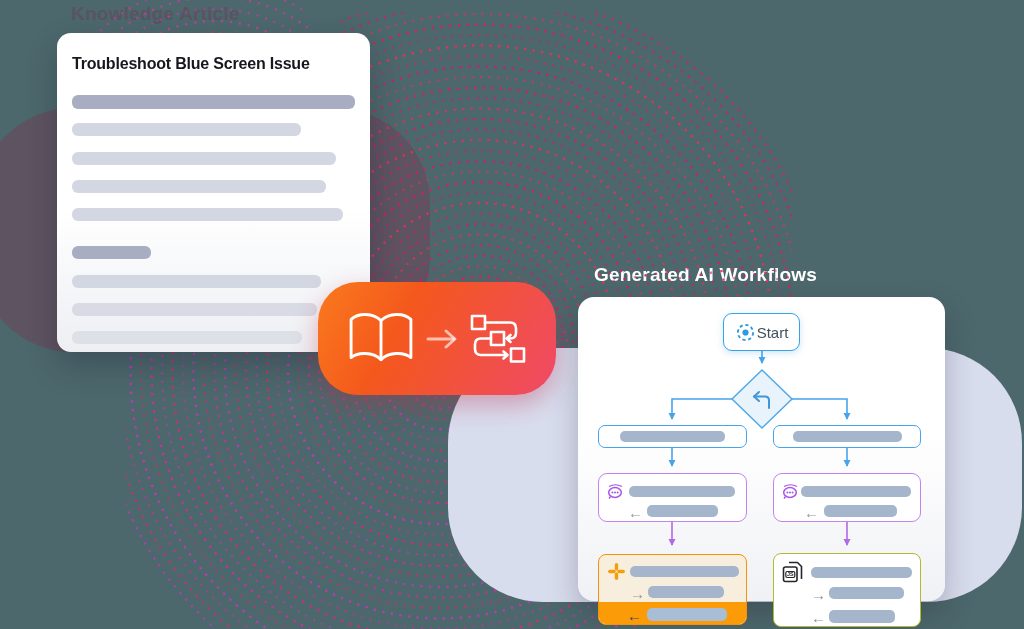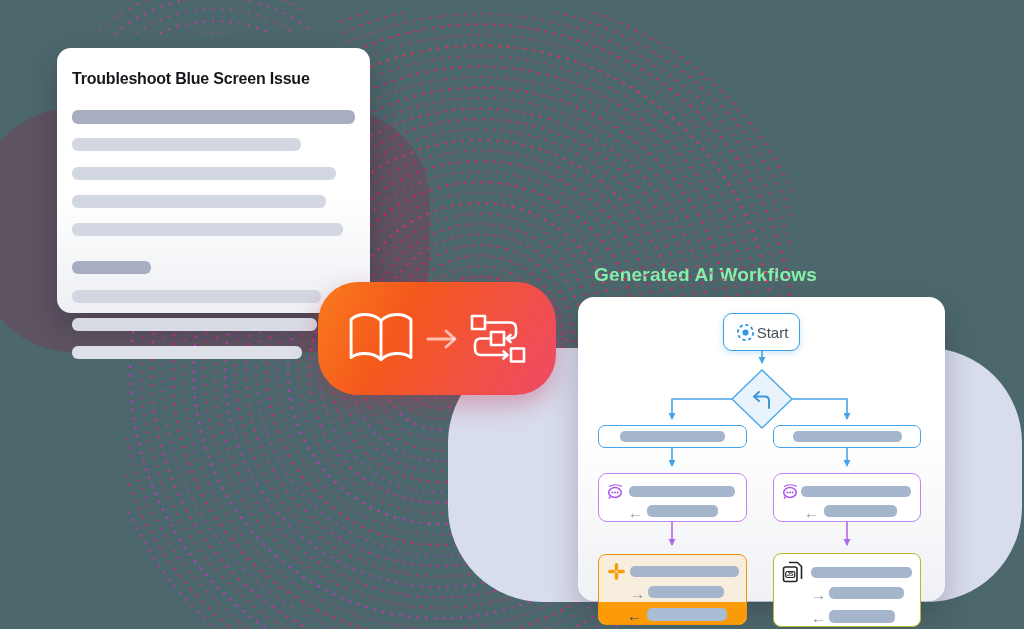--- a/index.html
+++ b/index.html
@@ -5,25 +5,25 @@
   html,body{margin:0;padding:0;background:#4c686c;}
   .stage{position:relative;width:1024px;height:629px;overflow:hidden;
          font-family:"Liberation Sans","DejaVu Sans",sans-serif;background:#4c686c;}
   .abs{position:absolute;}
   
   .blob-dark{left:-22px;top:108px;width:452px;height:244px;border-radius:95px;background:#5d5361;z-index:1;}
   .blob-lav{left:448px;top:348px;width:574px;height:254px;border-radius:95px;background:#d8ddee;z-index:4;}
   
   .sec-label{font-size:19px;font-weight:bold;letter-spacing:.2px;z-index:2;}
   .lbl-ka{left:71px;top:3px;color:#5a5362;}
-  .lbl-wf{left:594px;top:264px;color:#86efac;}
+  .lbl-wf{left:594px;top:264px;color:#ffffff;}
   
   .fp{left:0;top:0;z-index:3;}
   
-  .acard{left:57px;top:48px;width:313px;height:265px;border-radius:14px;z-index:5;
+  .acard{left:57px;top:33px;width:313px;height:319px;border-radius:14px;z-index:5;
          background:linear-gradient(180deg,#ffffff 55%,#edeff3 100%);
          box-shadow:0 14px 30px rgba(30,25,45,.28);}
   .atitle{position:absolute;left:15px;top:22px;font-size:16px;font-weight:bold;color:#16181d;letter-spacing:-.2px;}
   .bar{position:absolute;left:15px;height:13px;border-radius:6px;background:#d3d7e1;}
   .bar.dk{background:#a8adc2;}
   
   .badge{left:318px;top:282px;width:238px;height:113px;border-radius:40px;z-index:6;
          background:linear-gradient(118deg,#fa7a1e 0%,#f4581c 35%,#ef4a67 100%);
          display:flex;align-items:center;justify-content:space-between;padding:0 30px;box-sizing:border-box;
          box-shadow:0 10px 24px rgba(190,40,70,.35);}
@@ -51,20 +51,21 @@
   .arrow-glyph.navy{color:#2c4a72;font-weight:bold;}
   .icon-slot{position:absolute;}
 </style>
 </head>
 <body>
 
 <div class="stage">
 
   <div class="abs blob-dark"></div>
 
+  <div class="abs sec-label lbl-ka">Knowledge Article</div>
   <div class="abs sec-label lbl-wf">Generated AI Workflows</div>
 
   <svg id="fp" class="abs fp" width="1024" height="629" viewBox="0 0 1024 629">
     <defs>
       <clipPath id="clipC">
           <rect x="340" y="12" width="452" height="340"></rect>
         </clipPath>
       <clipPath id="clipM">
           <rect x="126" y="330" width="524" height="299"></rect>
         </clipPath>

